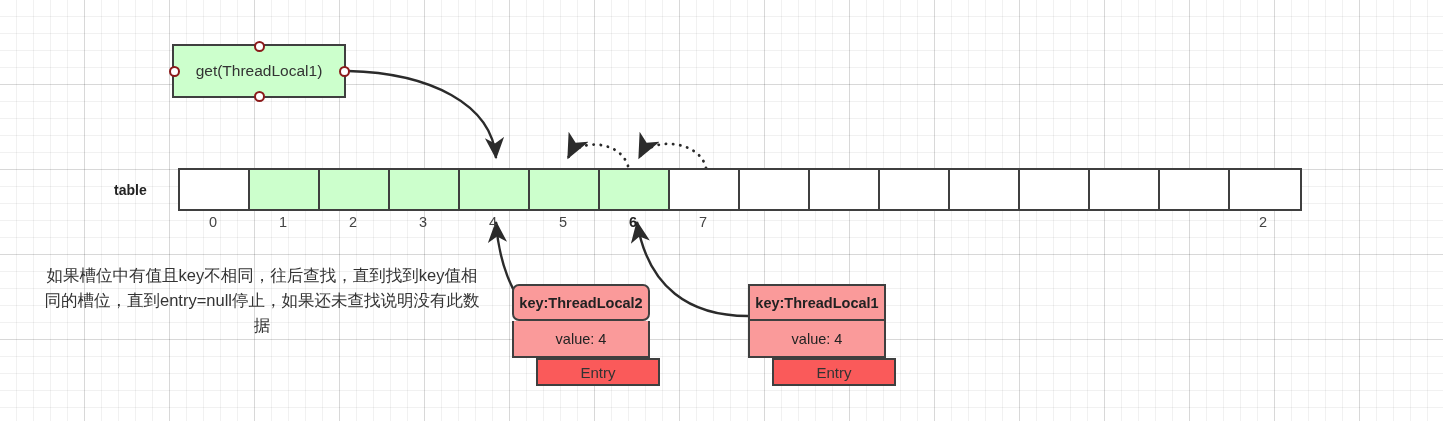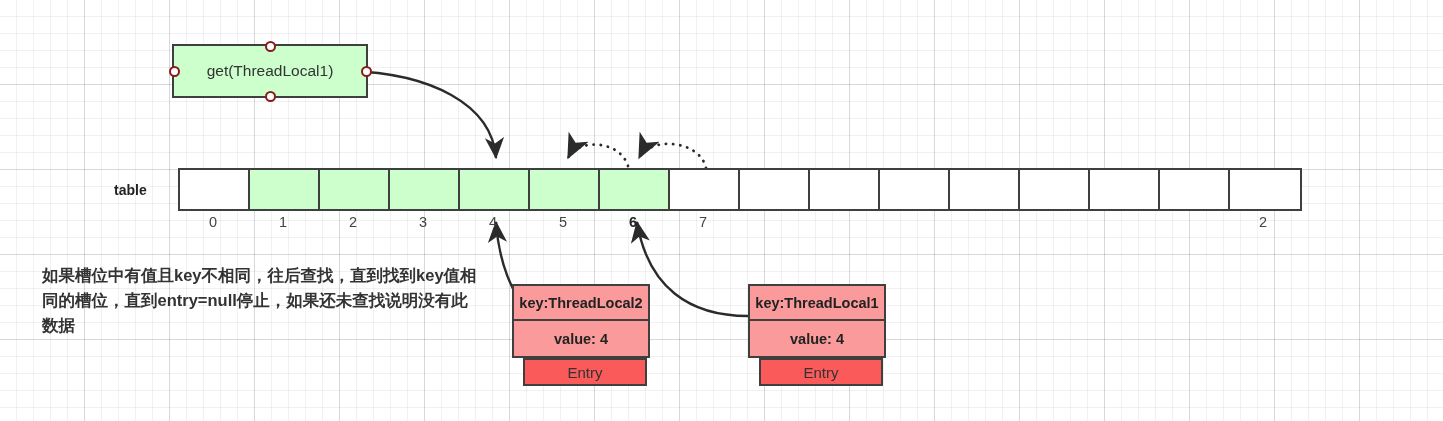--- a/index.html
+++ b/index.html
@@ -32,21 +32,21 @@
     position: absolute;
     left: 0; top: 0;
     width: 1443px; height: 421px;
     pointer-events: none;
   }
 
   
   #method-box {
     position: absolute;
     left: 172px; top: 44px;
-    width: 196px; height: 54px;
+    width: 174px; height: 54px;
     background: #ccffcc;
     border: 2px solid #3f3f3f;
     box-sizing: border-box;
     display: flex;
     align-items: center;
     justify-content: center;
   }
   #method-box .label {
     font-size: 15.5px;
     color: #333333;
@@ -116,46 +116,46 @@
     font-size: 14.5px;
     color: #444444;
   }
   #index-row .idx.bold { font-weight: bold; color: #222222; }
 
   
   #note-left {
     position: absolute;
     left: 42px; top: 263px;
     width: 440px;
-    text-align: left;
+    text-align: center;
     font-size: 16.5px;
-    font-weight: bold;
+    font-weight: normal;
     color: #333333;
     line-height: 1.5;
   }
 
   
   .entry-box { position: absolute; }
   .entry-box .row {
     border: 2px solid #3f3f3f;
     border-top: none;
     box-sizing: border-box;
     display: flex;
     align-items: center;
     justify-content: center;
     background: #fa9a9a;
     font-size: 14.5px;
     color: #222222;
   }
   .entry-box .row.first { border-top: 2px solid #3f3f3f; }
   .entry-box .row.key   { width: 138px; height: 37px; }
-  .entry-box .row.value { width: 138px; height: 37px; font-weight: bold; text-align: center; }
+  .entry-box .row.value { width: 138px; height: 37px; font-weight: normal; text-align: center; }
   .entry-box .row.footer {
     width: 124px; height: 28px;
-    margin-left: 11px;
+    margin-left: 24px;
     background: #fa5a5a;
     color: #333333;
     font-weight: normal;
     font-size: 15px;
     border-top: 2px solid #3f3f3f;
   }
   .entry-box .row.key.bold { font-weight: bold; }
 
   #entry-left  { left: 512px; top: 284px; }
   #entry-right { left: 748px; top: 284px; }
@@ -229,21 +229,21 @@
       <div class="idx"></div>
       <div class="idx"></div>
       <div class="idx"></div>
       <div class="idx"></div>
       <div class="idx">2</div>
     </div>
 
   <div id="note-left">如果槽位中有值且key不相同，往后查找，直到找到key值相同的槽位，直到entry=null停止，如果还未查找说明没有此数据</div>
 
   <div class="entry-box" id="entry-left">
-    <div class="row key first bold" style="background: rgb(250, 154, 154);">key:ThreadLocal2</div>
+    <div class="row key first bold" style="background: rgb(250, 154, 154); border-radius: 7px;">key:ThreadLocal2</div>
     <div class="row value" style="background: rgb(250, 154, 154);">value: 4</div>
     <div class="row footer" style="background: rgb(250, 90, 90);">Entry</div>
   </div>
 
   <div class="entry-box" id="entry-right">
     <div class="row key first" style="background: rgb(250, 154, 154); font-weight: bold;">key:ThreadLocal1</div>
     <div class="row value" style="background: rgb(250, 154, 154);">value: 4</div>
     <div class="row footer" style="background: rgb(250, 90, 90);">Entry</div>
   </div>
 

